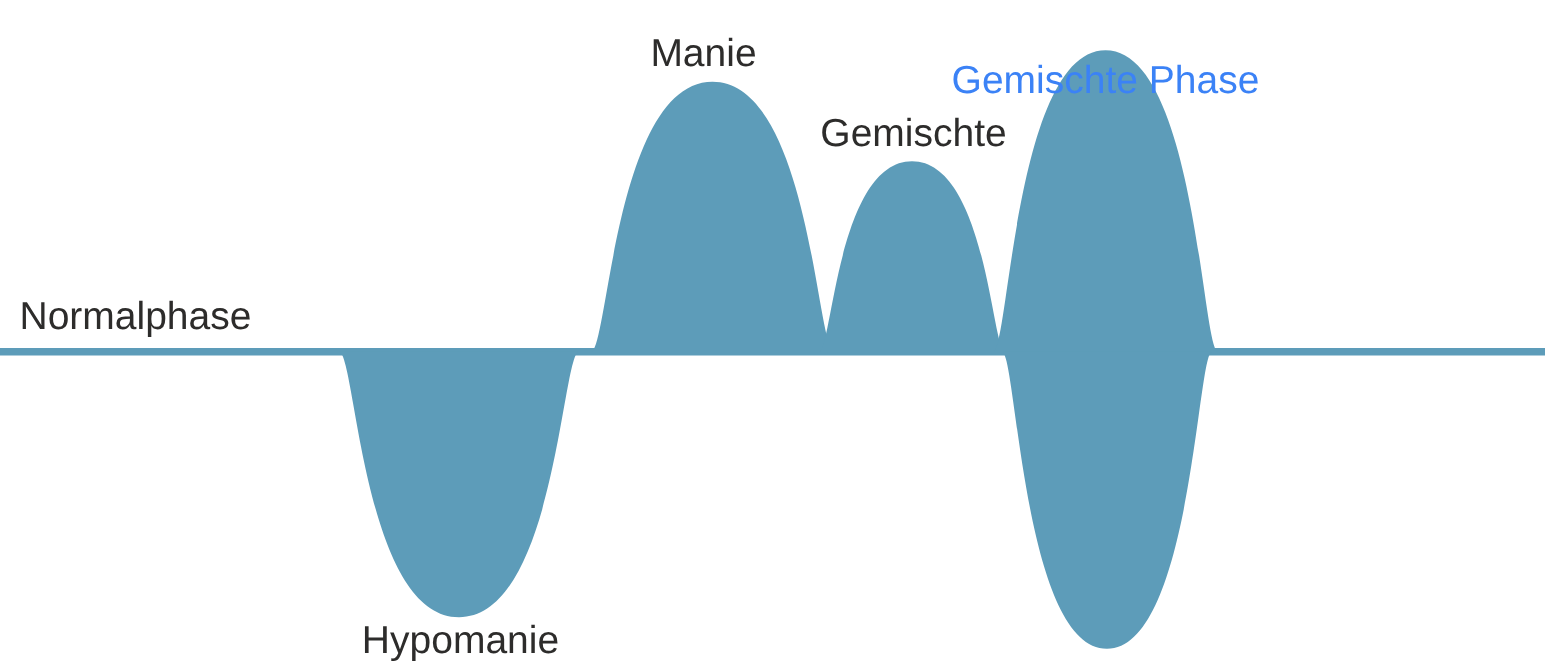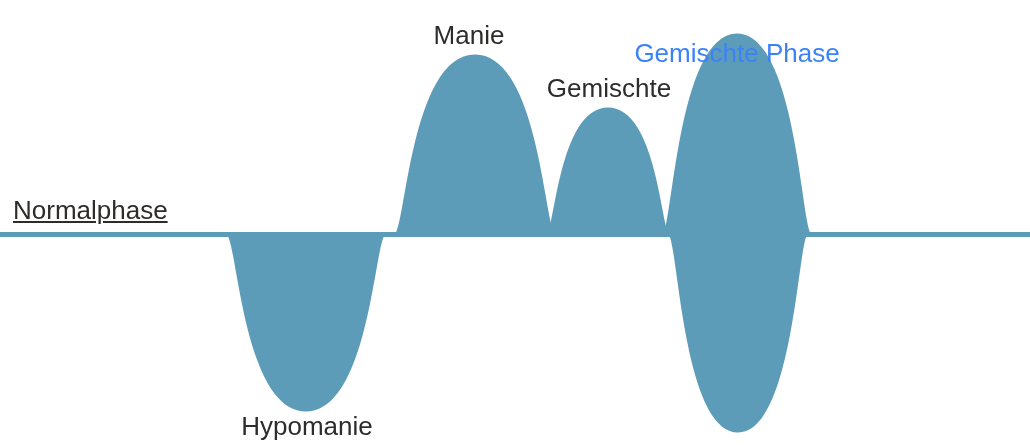--- a/index.html
+++ b/index.html
@@ -38,21 +38,21 @@
 
   <svg class="diagram-svg" xmlns="http://www.w3.org/2000/svg" viewBox="0 0 1030 446">
       <line x1="0" x2="1030" y1="234.5" y2="234.5" stroke="#5d9cb9" stroke-width="5"></line>
       <path d="M 226 234.5 C 237.2 234.5 242 411.5 306 411.5 C 370 411.5 374.8 234.5 386 234.5 Z" fill="#5d9cb9"></path>
       <path d="M 394 234.5 C 405.34 234.5 410.2 54.5 475 54.5 C 539.8 54.5 544.66 234.5 556 234.5 Z" fill="#5d9cb9"></path>
       <path d="M 546 234.5 C 554.68 234.5 558.4 107.5 608 107.5 C 657.6 107.5 661.32 234.5 670 234.5 Z" fill="#5d9cb9"></path>
       <path d="M 662 234.5 C 672.5 234.5 677 33.5 737 33.5 C 797 33.5 801.5 234.5 812 234.5 Z" fill="#5d9cb9"></path>
       <path d="M 668 234.5 C 677.8 234.5 682 432.5 738 432.5 C 794 432.5 798.2 234.5 808 234.5 Z" fill="#5d9cb9"></path>
     </svg>
 
-  <div class="phase-label lbl-normalphase" style="color: rgb(45, 44, 43); text-decoration: underline;">Normalphase</div>
+  <div class="phase-label lbl-normalphase" style="color: rgb(45, 44, 43);">Normalphase</div>
 
   <div class="phase-label lbl-manie" style="color: rgb(45, 44, 43);">Manie</div>
 
   <div class="phase-label lbl-hypomanie" style="color: rgb(45, 44, 43);">Gemischte</div>
 
   <div class="phase-label lbl-gemischte" style="color: #3b82f6; margin-top: 40px;">Gemischte Phase</div>
 
   <div class="phase-label lbl-depression" style="color: rgb(45, 44, 43);">Hypomanie</div>
 </div>
 

